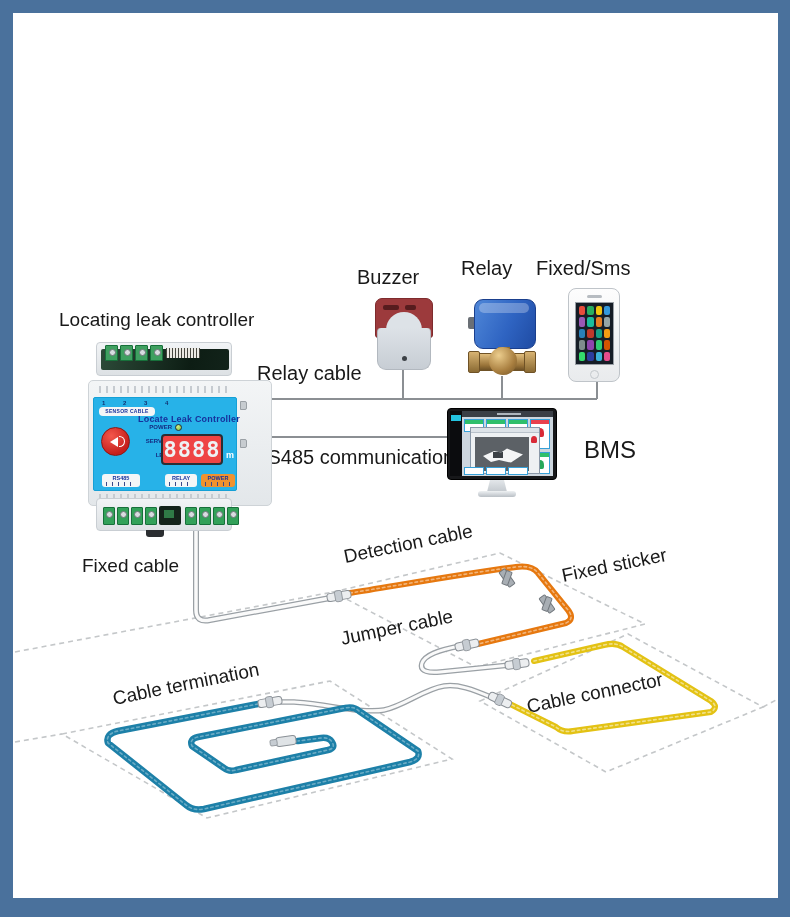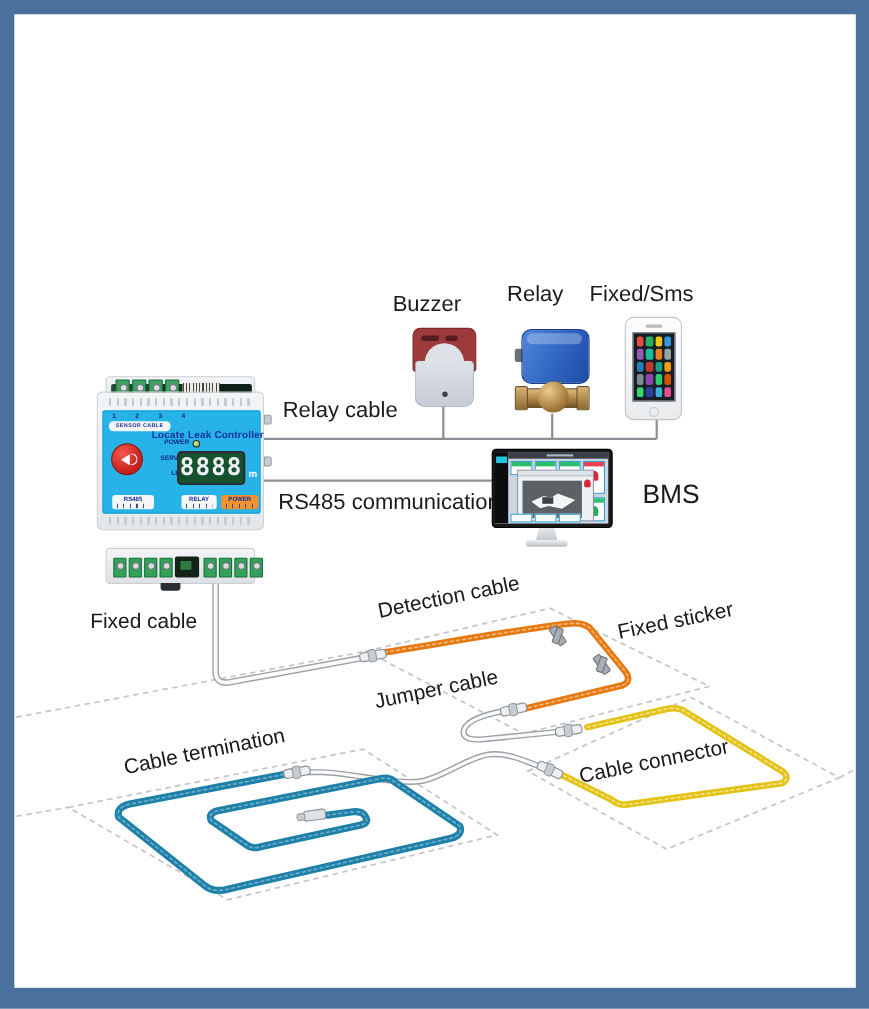--- a/index.html
+++ b/index.html
@@ -61,38 +61,38 @@
   .phone .scr span{border-radius:2px;}
   .phone .home{position:absolute;left:21px;top:81px;width:9px;height:9px;border-radius:50%;border:1.5px solid #c3c8cc;}
 
   
   .ctl-top{left:96px;top:342px;width:136px;height:34px;background:linear-gradient(#f2f4f6,#dde1e4);border:1px solid #c9ced3;border-radius:4px;}
   .ctl-top .strip{position:absolute;left:4px;top:6px;width:128px;height:21px;border-radius:2px;background:linear-gradient(100deg,#2c4a38,#0d1d14 70%,#12231a);}
   .ctl-top .term{position:absolute;top:2px;width:13px;height:16px;background:#3fa060;border:1px solid #17703a;border-radius:1px;}
   .ctl-top .term i{position:absolute;left:2.5px;top:3px;width:7px;height:7px;border-radius:50%;background:#d8dde0;border:1px solid #70757a;}
   .ctl-top .bar{position:absolute;left:66px;top:3px;width:40px;height:14px;background:#eceae4;border-radius:1px;
     background-image:repeating-linear-gradient(90deg,#474740 0 1px,transparent 1px 3px);background-clip:content-box;padding:2px 3px;background-color:#eceae4;}
-  .ctl-body{left:88px;top:356px;width:152px;height:126px;background:linear-gradient(#f3f5f6,#e3e7ea);border:1px solid #ced3d7;border-radius:5px;}
+  .ctl-body{left:88px;top:380px;width:184px;height:126px;background:linear-gradient(#f3f5f6,#e3e7ea);border:1px solid #ced3d7;border-radius:5px;}
   .vents{position:absolute;left:10px;width:132px;height:7px;background:repeating-linear-gradient(90deg,#c6cbd0 0 2px,transparent 2px 7px);}
   .v-top{top:5px;} .v-bot{top:113px;}
   .nub{position:absolute;left:151px;width:7px;height:9px;background:#c7ccd0;border:1px solid #9aa0a5;border-radius:0 2px 2px 0;}
   .panel{position:absolute;left:4px;top:16px;width:144px;height:94px;background:var(--panel-cyan);border-radius:2px;border:1px solid #15a0d6;}
   .panel .nums{position:absolute;left:8px;top:2px;width:52px;font-size:6px;color:#123070;text-align:center;letter-spacing:8px;font-weight:bold;white-space:nowrap;}
   .panel .sensor{position:absolute;left:5px;top:9px;width:56px;height:9px;background:#f4f6f7;border-radius:4px;
     font-size:5px;font-weight:bold;color:#16309c;text-align:center;line-height:9px;letter-spacing:.3px;}
   .panel .ptitle{position:absolute;left:44px;top:16px;width:100px;font-size:9px;font-weight:bold;color:#16309c;letter-spacing:.2px;white-space:nowrap;}
   .alarm-btn{position:absolute;left:7px;top:29px;width:29px;height:29px;border-radius:50%;
     background:radial-gradient(circle at 35% 30%,#f4574c,#c51f1c 70%);border:1.5px solid #8e1512;}
   .alarm-btn .spk{position:absolute;left:8px;top:9px;width:0;height:0;border-top:5px solid transparent;border-bottom:5px solid transparent;border-right:8px solid #fff;}
   .alarm-btn .wave{position:absolute;left:17px;top:8px;width:6px;height:11px;border:1.5px solid #fff;border-left:none;border-radius:0 6px 6px 0;}
   .ledrow{position:absolute;left:30px;width:48px;font-size:6px;font-weight:bold;color:#142a80;text-align:right;}
   .led{position:absolute;left:81px;width:7px;height:7px;border-radius:50%;border:1px solid #2a2f34;}
   .led.g{background:radial-gradient(circle at 35% 30%,#d2ef8e,#7fba32);}
   .led.r{background:radial-gradient(circle at 35% 30%,#a55,#6e2a2a);}
-  .disp{position:absolute;left:67px;top:36px;width:62px;height:31px;background:#14532d;border:2px solid #2a2e34;border-radius:4px;
+  .disp{position:absolute;left:67px;top:36px;width:62px;height:31px;background:#ef4444;border:2px solid #2a2e34;border-radius:4px;
     color:#eef2f4;font-family:"DejaVu Sans Mono",monospace;font-weight:bold;font-size:22px;line-height:27px;text-align:center;letter-spacing:1px;}
   .disp-unit{position:absolute;left:132px;top:52px;font-size:9px;font-weight:bold;color:#fff;}
   .tlabel{position:absolute;top:76px;height:13px;background:#f4f6f7;border-radius:3px;font-size:5.5px;font-weight:bold;color:#16309c;text-align:center;line-height:8px;}
   .tlabel:after{content:"";position:absolute;left:4px;right:4px;bottom:1px;height:4px;background:repeating-linear-gradient(90deg,#3a4a8a 0 1px,transparent 1px 6px);}
   .tlabel.rs{left:8px;width:38px;} .tlabel.ry{left:71px;width:32px;} .tlabel.pw{left:107px;width:34px;background:#f0922f;}
   .ctl-bot{left:96px;top:498px;width:136px;height:33px;background:linear-gradient(#f2f4f6,#dde1e4);border:1px solid #c9ced3;border-radius:4px;}
   .ctl-bot .term{position:absolute;top:8px;width:12px;height:18px;background:#33a159;border:1px solid #17703a;border-radius:1px;}
   .ctl-bot .term i{position:absolute;left:2px;top:3px;width:7px;height:7px;border-radius:50%;background:#d8dde0;border:1px solid #70757a;}
   .ctl-bot .conn{position:absolute;left:62px;top:7px;width:22px;height:19px;background:#14231a;border-radius:2px;}
   .ctl-bot .conn i{position:absolute;left:5px;top:4px;width:10px;height:8px;background:#2f7a46;}
@@ -207,20 +207,21 @@
       <g transform="translate(286,741) rotate(-8)">
         <rect x="-10" y="-4.5" width="20" height="9" rx="3" fill="#dfe3e6" stroke-width="1"></rect>
         <rect x="-16" y="-3" width="7" height="6" rx="1.5" fill="#c6ccd2" stroke-width=".8"></rect>
       </g>
     </g>
   </svg>
 
   <div class="lbl mid" style="left:357px;top:266px;">Buzzer</div>
   <div class="lbl mid" style="left:461px;top:257px;">Relay</div>
   <div class="lbl mid" style="left:536px;top:257px;">Fixed/Sms</div>
+  <div class="lbl" style="left:59px;top:309px;">Locating leak controller</div>
   <div class="lbl mid" style="left:257px;top:362px;">Relay cable</div>
   <div class="lbl mid" style="left:253px;top:446px;">RS485 communication</div>
   <div class="lbl big" style="left:564px;top:436px;">BMS</div>
 
   <div class="abs buzzer">
     <div class="red"></div>
     <div class="slot s1"></div>
     <div class="slot s2"></div>
     <div class="hump"></div>
     <div class="body"></div>

